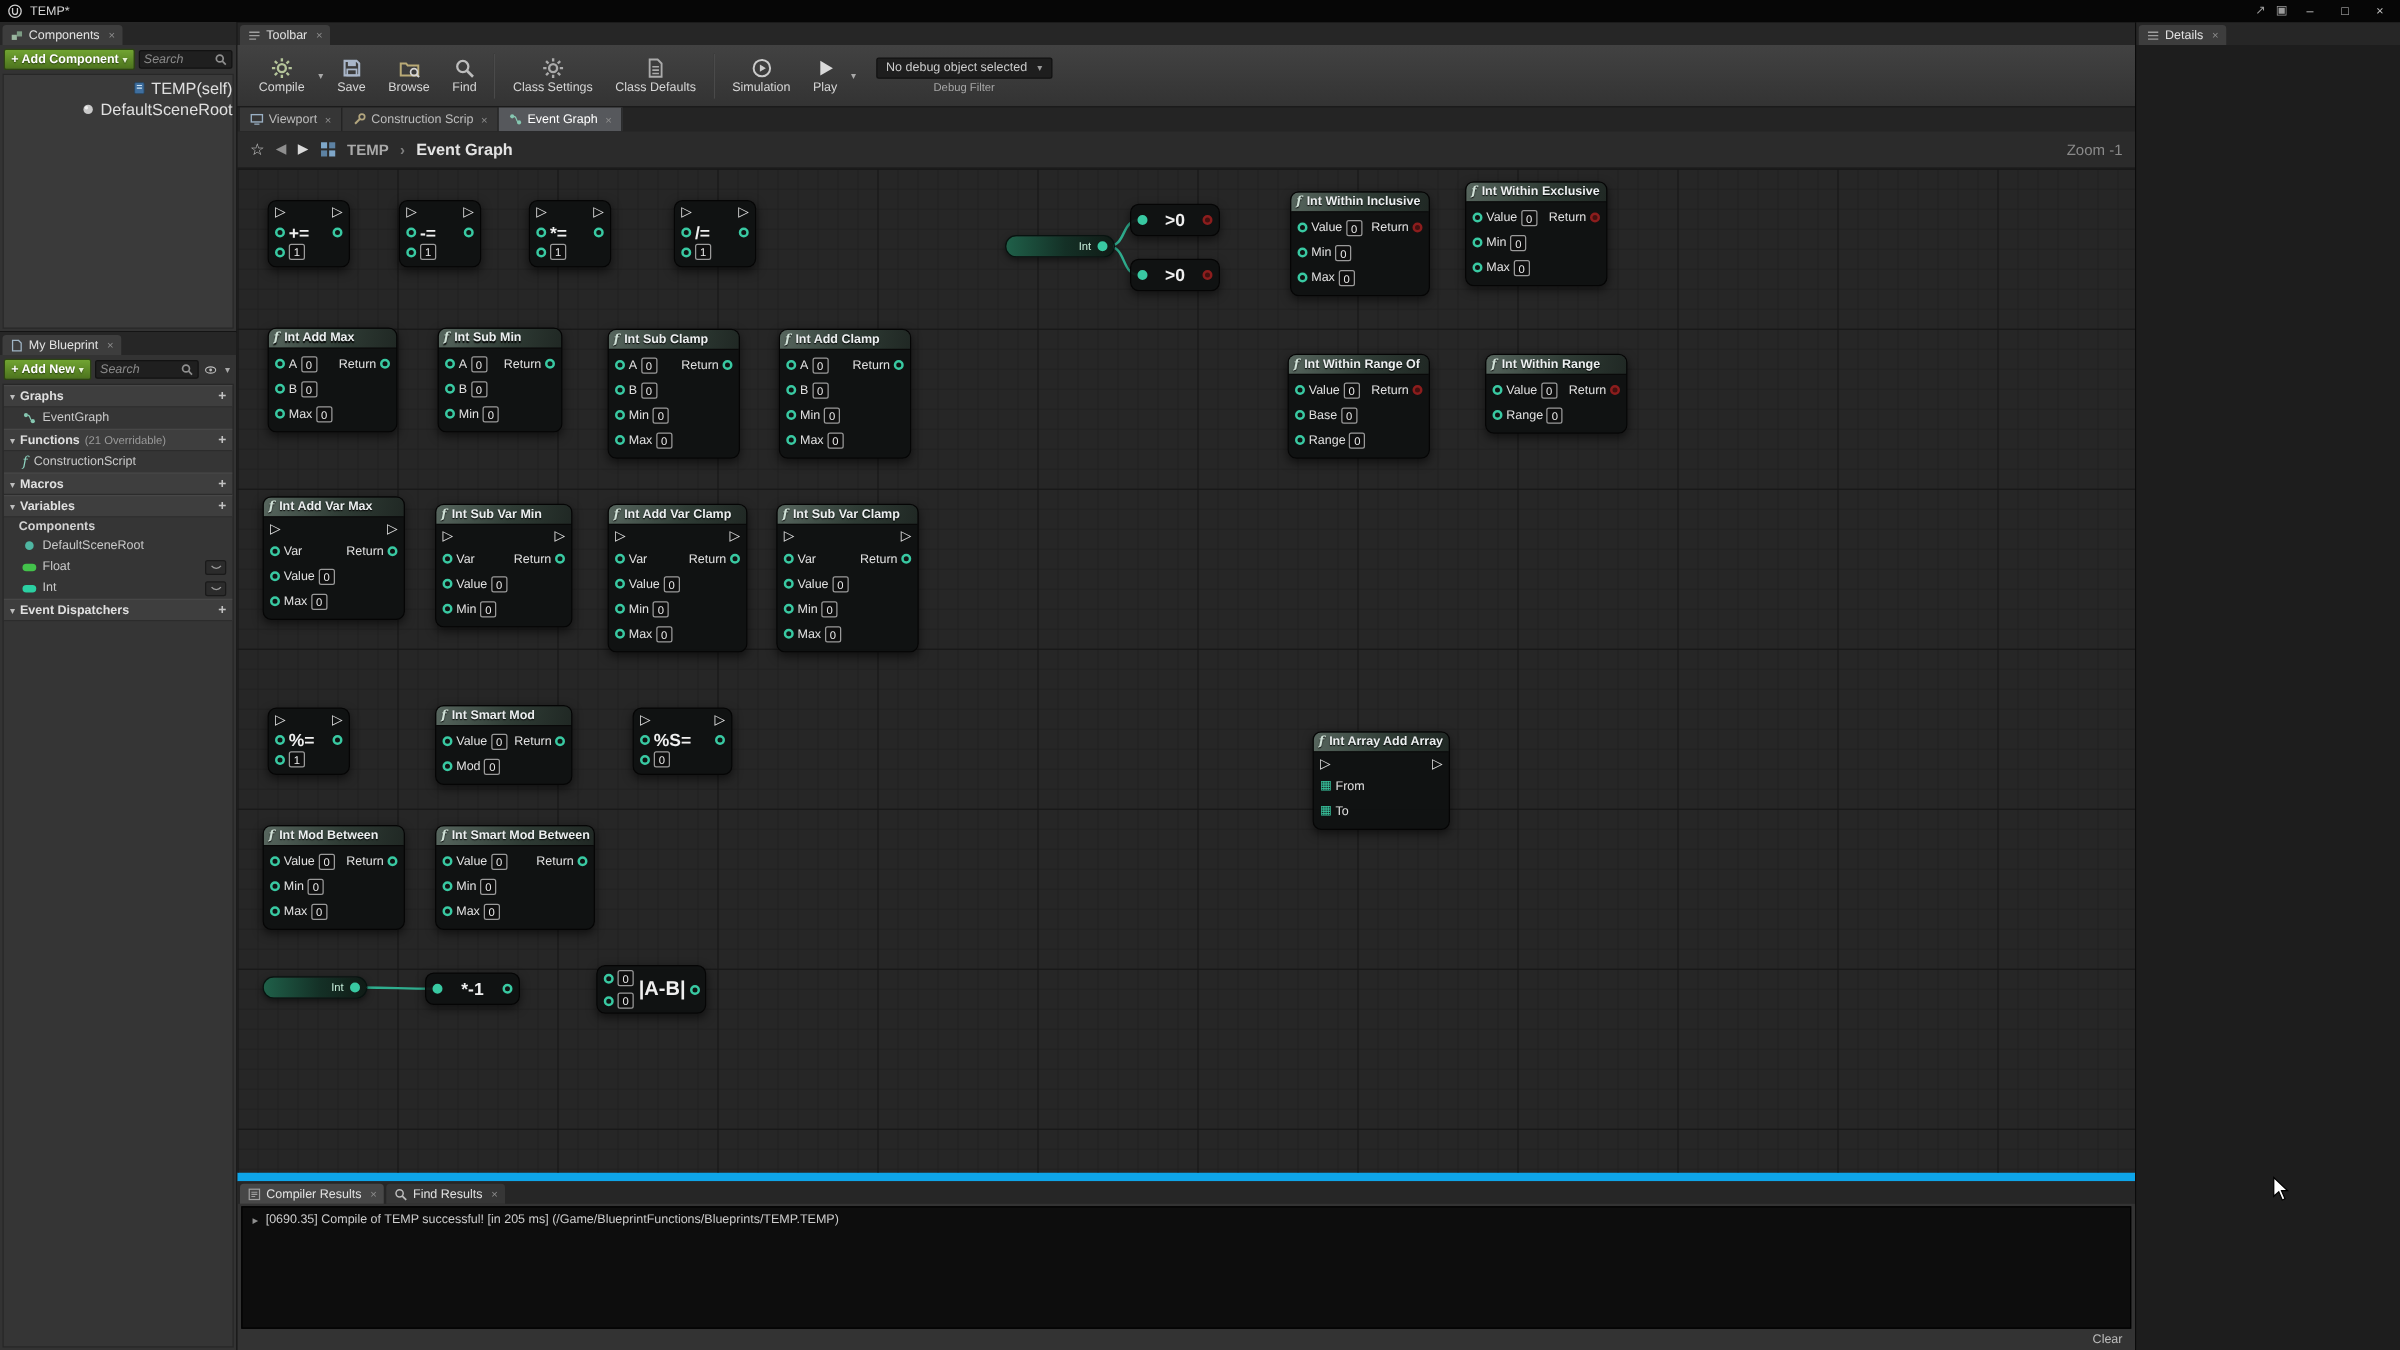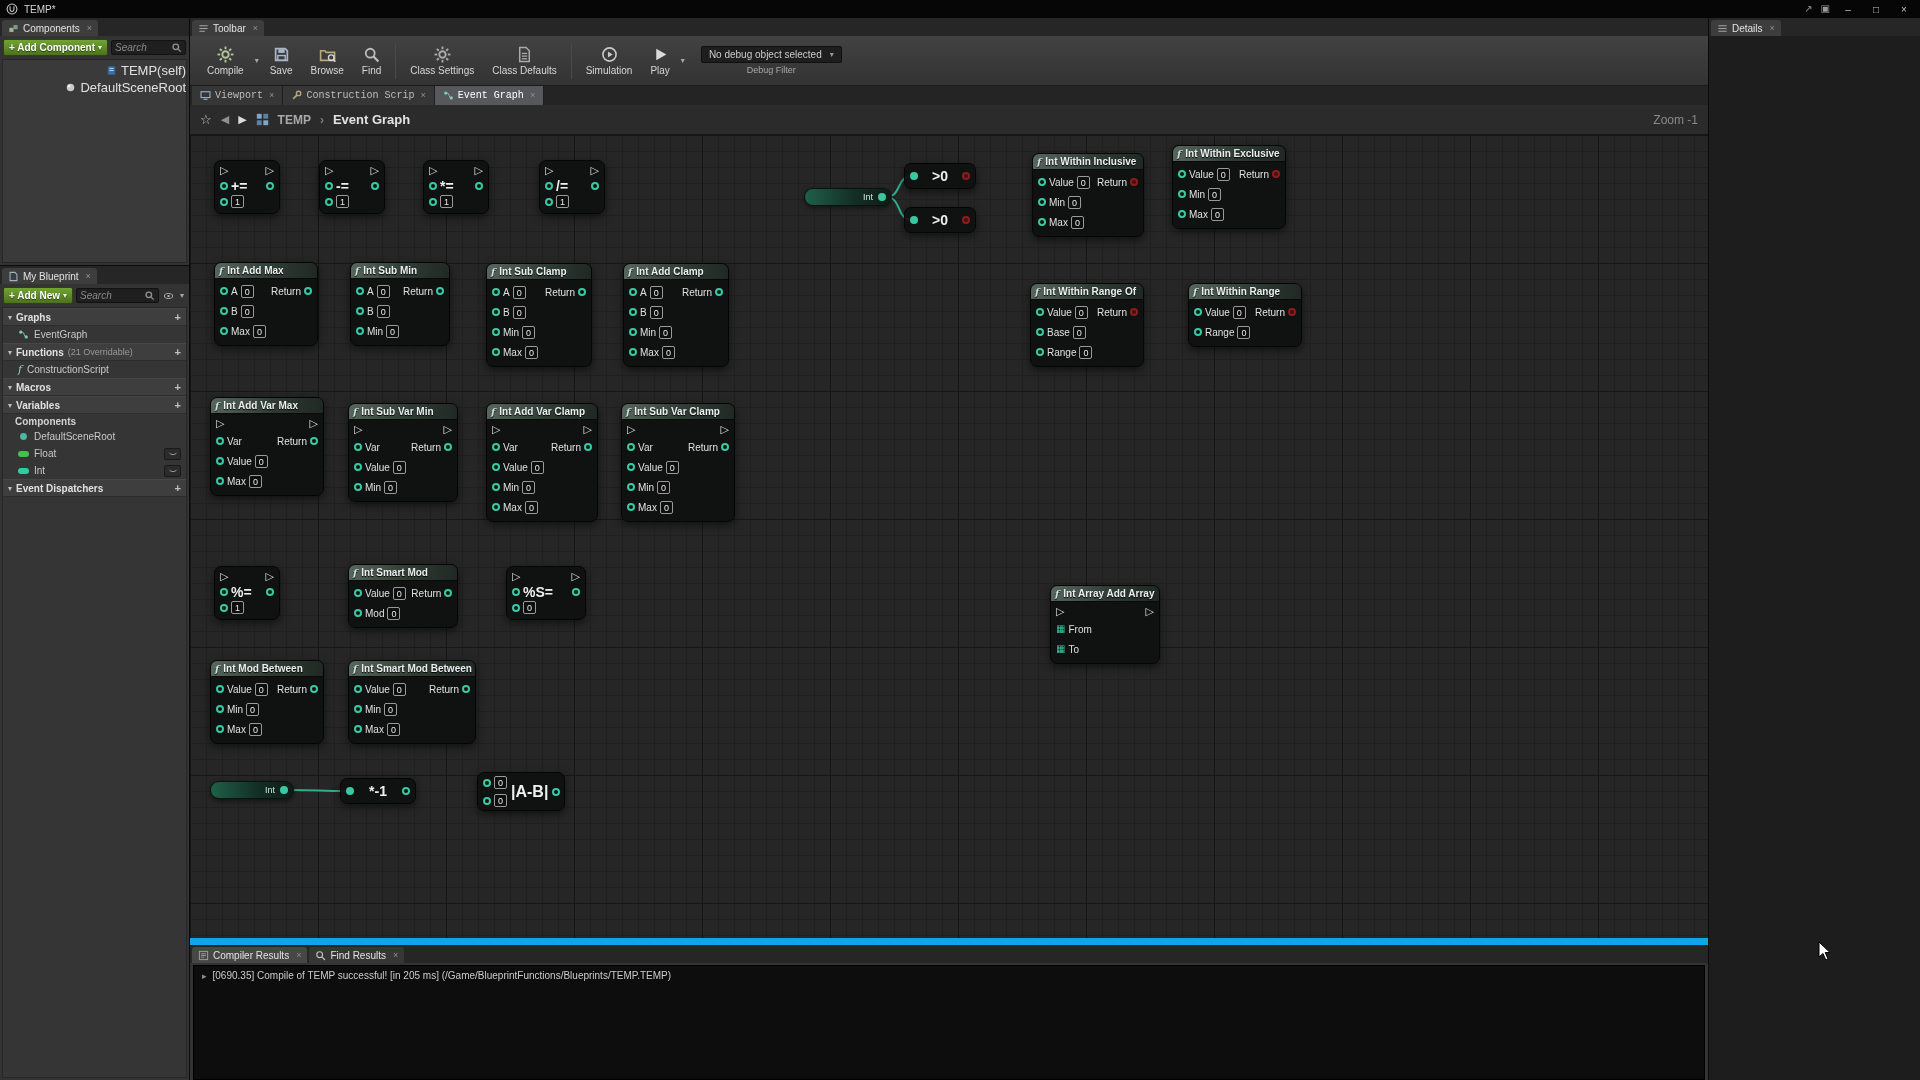--- a/index.html
+++ b/index.html
@@ -53,21 +53,21 @@
   .toolbar{height:50px;background:linear-gradient(#424242,#333333);border-bottom:1px solid #1a1a1a;display:flex;align-items:center;padding:0 8px;}
   .tbtn{display:flex;flex-direction:column;align-items:center;justify-content:center;gap:2px;padding:3px 9px;color:#d6d6d6;font-size:10px;white-space:nowrap;}
   .chevbtn{align-self:center;color:#a9a9a9;font-size:8px;padding:0 2px;}
   .tsep{width:1px;height:36px;background:#262626;border-right:1px solid #4a4a4a;margin:0 5px;}
   .dbg{margin-left:14px;display:flex;flex-direction:column;align-items:center;gap:2px;}
   .dbg-drop{background:#1e1e1e;border:1px solid #101010;border-radius:2px;padding:2px 7px;font-size:10px;color:#cccccc;display:flex;align-items:center;gap:8px;}
   .dbg-drop .chev{font-size:8px;color:#9a9a9a;}
   .dbg-label{font-size:9px;color:#a6a6a6;}
 
   .doc-tabs{height:19px;background:#242424;display:flex;align-items:flex-end;padding-left:2px;}
-  .dtab{height:19px;display:flex;align-items:center;gap:4px;padding:0 8px;background:#363636;border-right:1px solid #1e1e1e;font-size:10px;color:#bdbdbd;white-space:nowrap;font-family:Liberation Mono, monospace;}
+  .dtab{height:19px;display:flex;align-items:center;gap:4px;padding:0 8px;background:#363636;border-right:1px solid #1e1e1e;font-size:10px;color:#bdbdbd;white-space:nowrap;}
   .dtab.active{background:#56585c;color:#ffffff;}
   .dtab .x{font-size:9px;color:#8f8f8f;margin-left:2px;}
 
   .breadcrumb{height:30px;background:#2b2b2b;border-bottom:1px solid #161616;display:flex;align-items:center;gap:9px;padding:0 10px;}
   .bc-root{color:#a9a9a9;font-weight:bold;font-size:12px;}
   .bc-sep{color:#7f7f7f;font-size:12px;font-weight:bold;}
   .bc-cur{color:#e3e3e3;font-weight:bold;font-size:13px;}
   .zoom{margin-left:auto;color:#8a8a8a;font-size:12px;}
   .uglyph{line-height:1;}
 
@@ -1343,20 +1343,23 @@
               <span>Find Results</span>
               <span class="x">×</span>
             </span>
           </div>
         <div class="comp-body">
           <div class="comp-line">
             <span class="expander">▸</span>
             <span>[0690.35] Compile of TEMP successful! [in 205 ms] (/Game/BlueprintFunctions/Blueprints/TEMP.TEMP)</span>
           </div>
         </div>
+        <div class="comp-footer">
+          <span>Clear</span>
+        </div>
       </div>
     </div>
 
     <div class="right-col">
       <div class="strip">
         <div class="ptab">
           <span class="icon">
             <svg width="11" height="11" viewBox="0 0 16 16">
                 <line x1="2" y1="4" x2="14" y2="4" stroke="#9f9f9f" stroke-width="1.6"></line>
                 <line x1="2" y1="8" x2="14" y2="8" stroke="#9f9f9f" stroke-width="1.6"></line>

